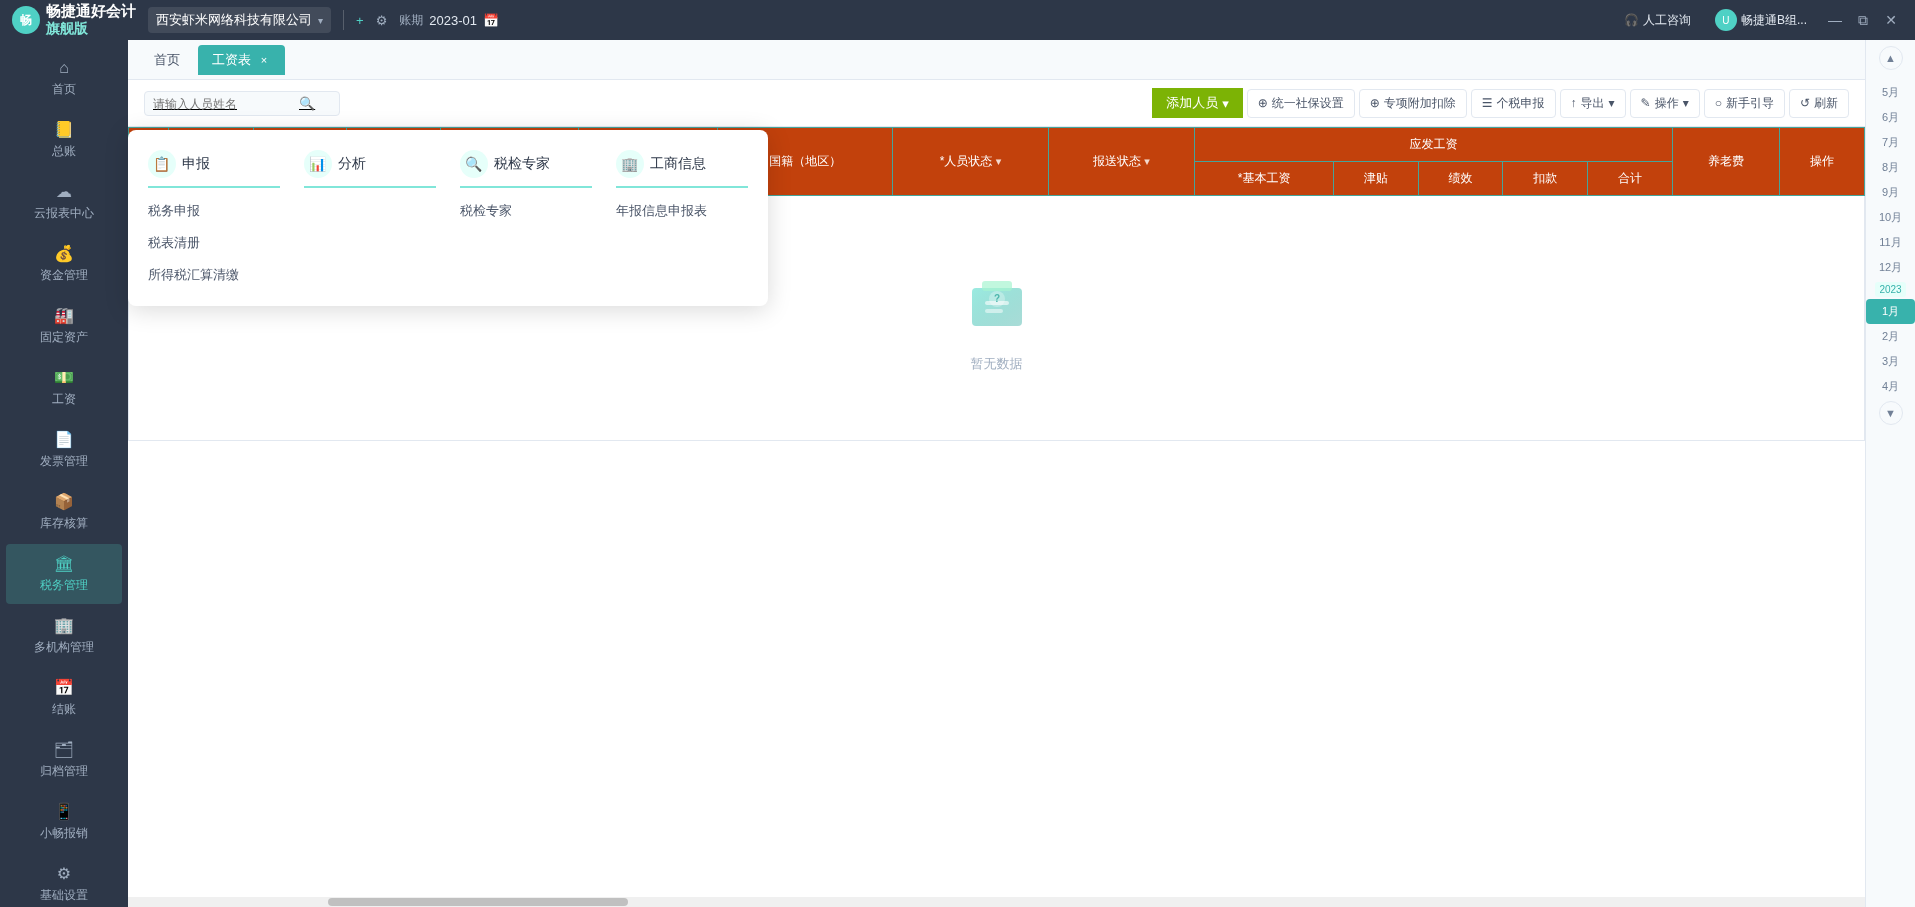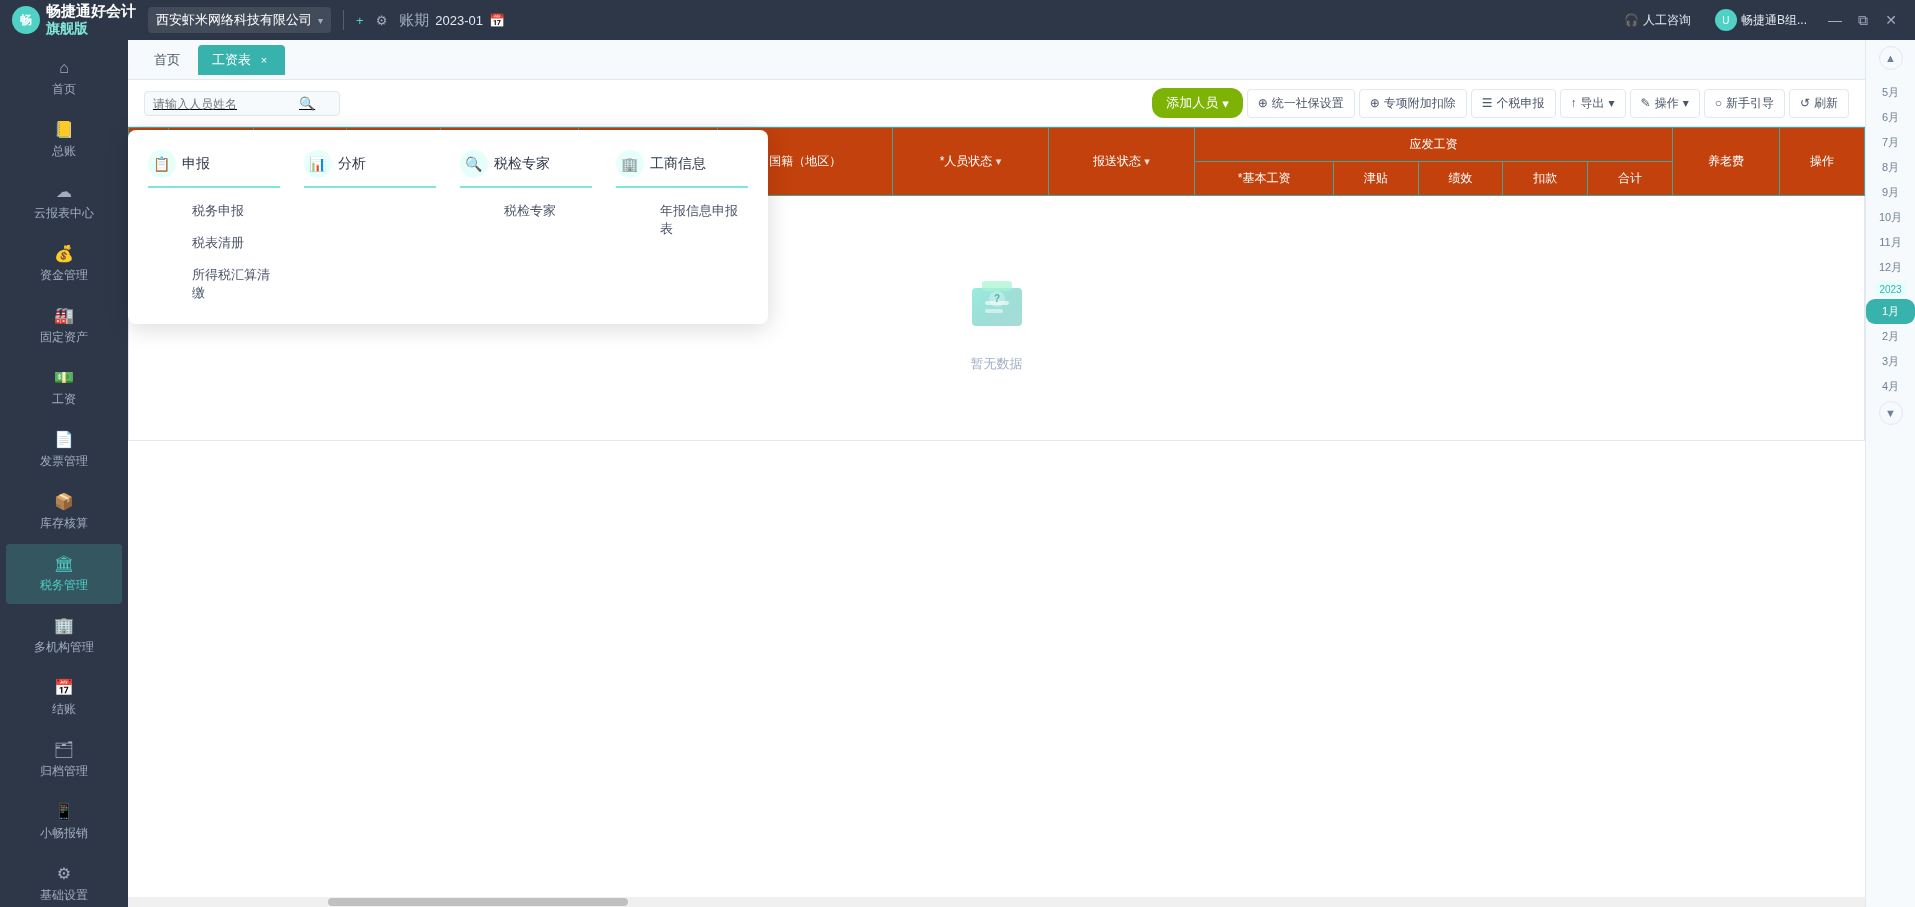--- a/index.html
+++ b/index.html
@@ -64,21 +64,21 @@
       padding: 4px 8px;
       border-radius: 4px;
     }
     .period-badge {
       display: flex;
       align-items: center;
       gap: 6px;
       color: #e2e8f0;
       font-size: 13px;
     }
-    .period-label { color: #a0aec0; font-size: 15px; }
+    .period-label { color: #a0aec0; font-size: 12px; }
 
     
     .main-layout {
       display: flex;
       height: calc(907px - 40px);
     }
 
     
     .sidebar {
       width: 128px;
@@ -172,21 +172,21 @@
       font-size: 12px;
       outline: none;
       color: #4a5568;
       width: 140px;
     }
     .search-icon { color: #a0aec0; font-size: 13px; }
     .btn-add {
       background: #7cb305;
       color: white;
       border: none;
-      border-radius: 12px;
+      border-radius: 0;
       padding: 6px 14px;
       font-size: 13px;
       cursor: pointer;
       display: flex;
       align-items: center;
       gap: 4px;
     }
     .toolbar-actions {
       display: flex;
       align-items: center;
@@ -278,40 +278,40 @@
     .menu-section-icon {
       width: 28px;
       height: 28px;
       background: #e6fffa;
       border-radius: 50%;
       display: flex;
       align-items: center;
       justify-content: center;
       font-size: 14px;
     }
-    .menu-items { display: flex; flex-direction: column; gap: 10px; margin-left: 44px; }
+    .menu-items { display: flex; flex-direction: column; gap: 10px; }
     .menu-item {
       font-size: 13px;
       color: #4a5568;
       cursor: pointer;
       padding: 2px 0;
     }
     .month-item {
       width: 100%;
       text-align: center;
       padding: 5px 4px;
       font-size: 11px;
       color: #718096;
       cursor: pointer;
       border-radius: 4px;
     }
     .month-item.active {
       background: #38b2ac;
       color: white;
-      border-radius: 9px;
+      border-radius: 4px;
     }
     .month-year {
       font-size: 10px;
       color: #a0aec0;
       padding: 4px 2px;
       text-align: center;
     }
     .month-nav {
       width: 24px;
       height: 24px;

